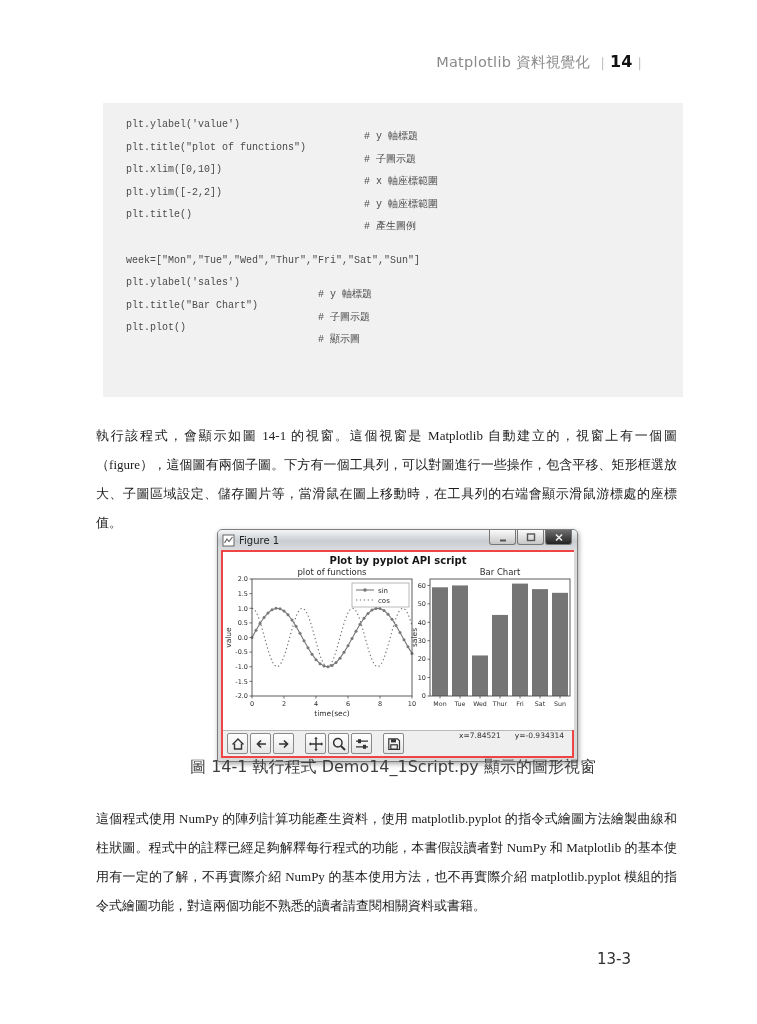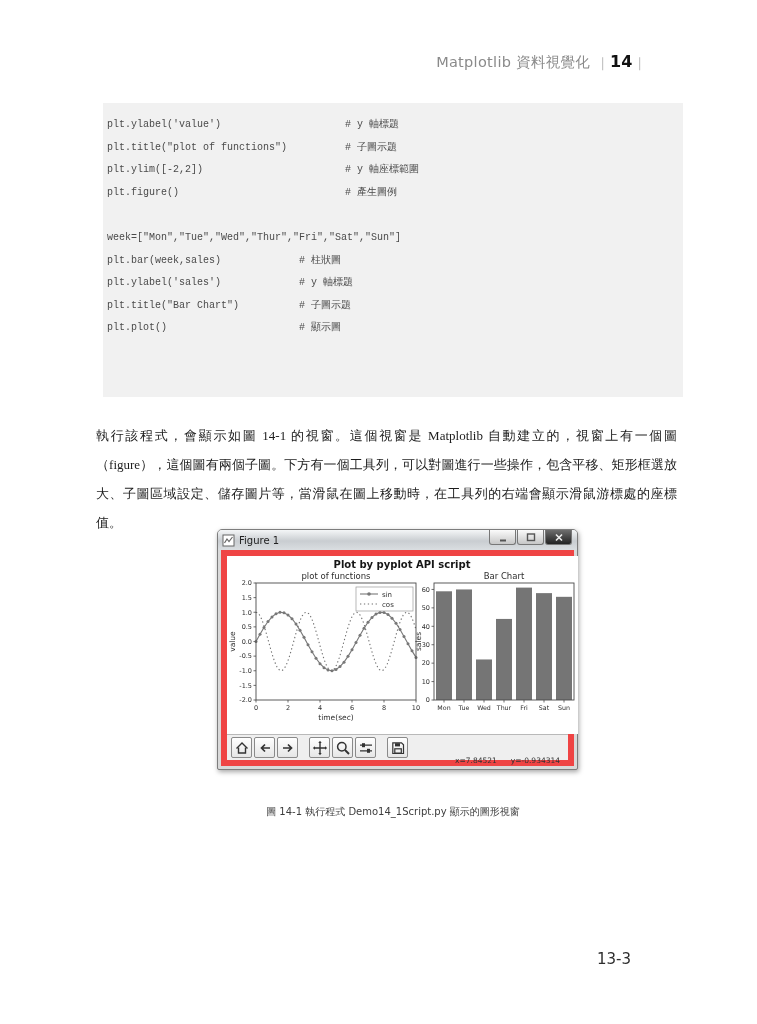--- a/index.html
+++ b/index.html
@@ -8,24 +8,24 @@
   .page{position:relative;width:705px;height:1024px;}
 
   
   .header{position:absolute;top:52px;right:58px;font-family:"DejaVu Sans","Liberation Sans",sans-serif;}
   .h-title{font-size:14.5px;color:#8a8a8a;letter-spacing:.3px;}
   .h-bar{font-size:13px;color:#aaaaaa;margin:0 1px;}
   .h-num{font-size:16px;font-weight:bold;color:#111;}
 
   
   .code-block{position:absolute;left:103px;top:103px;width:580px;height:294px;
-      background:#f1f1f1;box-sizing:border-box;padding:11px 4px;}
+      background:#f1f1f1;box-sizing:border-box;padding:11px 23px;}
   .cline{position:relative;height:22.6px;line-height:22.6px;white-space:pre;
       font-family:"Liberation Mono","DejaVu Sans Mono",monospace;font-size:10px;color:#4a4a4a;}
-  .ccmt{position:absolute;top:0;text-align:center;}
+  .ccmt{position:absolute;top:12px;text-align:center;}
   .ccmt.colA{left:238px;}
   .ccmt.colB{left:192px;}
 
   
   .para{position:absolute;left:96px;width:581px;font-size:13px;line-height:29px;
       text-align:justify;color:#1c1c1c;}
   #para1{top:408px;}
   #para2{top:791px;}
 
   
@@ -35,58 +35,58 @@
   .titlebar{position:relative;height:20px;border-radius:4px 4px 0 0;
       background:linear-gradient(#f4f6f7,#c9cdd1 55%,#dadee1);
       display:flex;align-items:center;padding:0 4px;
       font-family:"DejaVu Sans","Liberation Sans",sans-serif;}
   .win-title{font-size:10px;color:#222;margin-left:4px;}
   .win-controls{position:absolute;right:5px;top:0;display:flex;gap:1px;}
   .win-btn{width:25px;height:14px;border:1px solid #777;border-top:none;
       border-radius:0 0 3px 3px;display:flex;align-items:center;justify-content:center;
       background:linear-gradient(#fbfbfb,#c7c7c7);cursor:default;}
   .win-btn.close{background:linear-gradient(#6e6e6e,#222);}
-  .win-body{margin:0 3px 3px;background:#a3a3a3;border:6px solid #ef4444;}
+  .win-body{margin:0 3px 3px;background:#a3a3a3;border:2px solid #ef4444;}
   svg.figure-canvas{display:block;background:#fff;
       font-family:"DejaVu Sans","Liberation Sans",sans-serif;}
   .mpl-toolbar{height:25px;background:#efefef;border-top:1px solid #b9b9b9;
       display:flex;align-items:center;padding:0 4px;position:relative;}
   .tb-btn{width:19px;height:19px;border:1px solid #8a8a8a;border-radius:2px;
       background:linear-gradient(#ffffff,#e6e6e6);display:flex;align-items:center;
       justify-content:center;margin-right:2px;}
   .tb-gap{margin-left:9px;}
-  .tb-coords{position:absolute;right:8px;top:0;height:25px;display:flex;align-items:center;gap:14px;
-      font-family:"DejaVu Sans","Liberation Sans",sans-serif;font-size:7.5px;color:#333;margin-top:13px;}
+  .tb-coords{position:absolute;right:8px;top:0;height:25px;display:flex;gap:14px;
+      font-family:"DejaVu Sans","Liberation Sans",sans-serif;font-size:7.5px;color:#333;}
 
   
   .caption{position:absolute;left:103px;top:757px;width:580px;text-align:center;
-      font-family:"DejaVu Sans","Liberation Sans",sans-serif;font-size:10px;color:#3d3d3d;margin-top:48px;}
+      font-family:"DejaVu Sans","Liberation Sans",sans-serif;font-size:16px;color:#3d3d3d;}
 
   
   .pagenum{position:absolute;top:950px;right:74px;
       font-family:"DejaVu Sans","Liberation Sans",sans-serif;font-size:15px;color:#2e2e2e;}
 </style>
 </head>
 <body>
 
 <div class="page">
 
   <div class="header">
     <span class="h-title">Matplotlib 資料視覺化</span>
     <span class="h-bar">｜</span><span class="h-num">14</span><span class="h-bar">｜</span>
   </div>
 
   <div class="code-block" id="code-block">
       <div class="cline"><span>plt.ylabel('value')</span><span class="ccmt colA"># y 軸標題</span></div>
       <div class="cline"><span>plt.title("plot of functions")</span><span class="ccmt colA"># 子圖示題</span></div>
+      <div class="cline"><span>plt.xlim([0,10])</span><span class="ccmt colA"># x 軸座標範圍</span></div>
       <div class="cline"><span>plt.ylim([-2,2])</span><span class="ccmt colA"># y 軸座標範圍</span></div>
-      <div class="cline"><span>plt.figure()</span><span class="ccmt colA"># 產生圖例</span></div>
+      <div class="cline"><span>plt.title()</span><span class="ccmt colA"># 產生圖例</span></div>
       <div class="cline"><span></span></div>
       <div class="cline"><span>week=["Mon","Tue","Wed","Thur","Fri","Sat","Sun"]</span></div>
-      <div class="cline"><span>plt.bar(week,sales)</span><span class="ccmt colB"># 柱狀圖</span></div>
       <div class="cline"><span>plt.ylabel('sales')</span><span class="ccmt colB"># y 軸標題</span></div>
       <div class="cline"><span>plt.title("Bar Chart")</span><span class="ccmt colB"># 子圖示題</span></div>
       <div class="cline"><span>plt.plot()</span><span class="ccmt colB"># 顯示圖</span></div>
     </div>
 
   <p class="para" id="para1">執行該程式，會顯示如圖 14-1 的視窗。這個視窗是 Matplotlib 自動建立的，視窗上有一個圖（figure），這個圖有兩個子圖。下方有一個工具列，可以對圖進行一些操作，包含平移、矩形框選放大、子圖區域設定、儲存圖片等，當滑鼠在圖上移動時，在工具列的右端會顯示滑鼠游標處的座標值。</p>
 
   <div class="mpl-window">
     <div class="titlebar">
       <svg width="13" height="13" viewBox="0 0 13 13">
@@ -283,16 +283,17 @@
           <span class="tb-coords">
           <span>x=7.84521</span>
           <span>y=-0.934314</span>
         </span>
       </div>
     </div>
   </div>
 
   <div class="caption">圖 14-1  執行程式 Demo14_1Script.py 顯示的圖形視窗</div>
 
+  <p class="para" id="para2">這個程式使用 NumPy 的陣列計算功能產生資料，使用 matplotlib.pyplot 的指令式繪圖方法繪製曲線和柱狀圖。程式中的註釋已經足夠解釋每行程式的功能，本書假設讀者對 NumPy 和 Matplotlib 的基本使用有一定的了解，不再實際介紹 NumPy 的基本使用方法，也不再實際介紹 matplotlib.pyplot 模組的指令式繪圖功能，對這兩個功能不熟悉的讀者請查閱相關資料或書籍。</p>
 
   <div class="pagenum">13-3</div>
 
 </div>
 
 </body></html>

